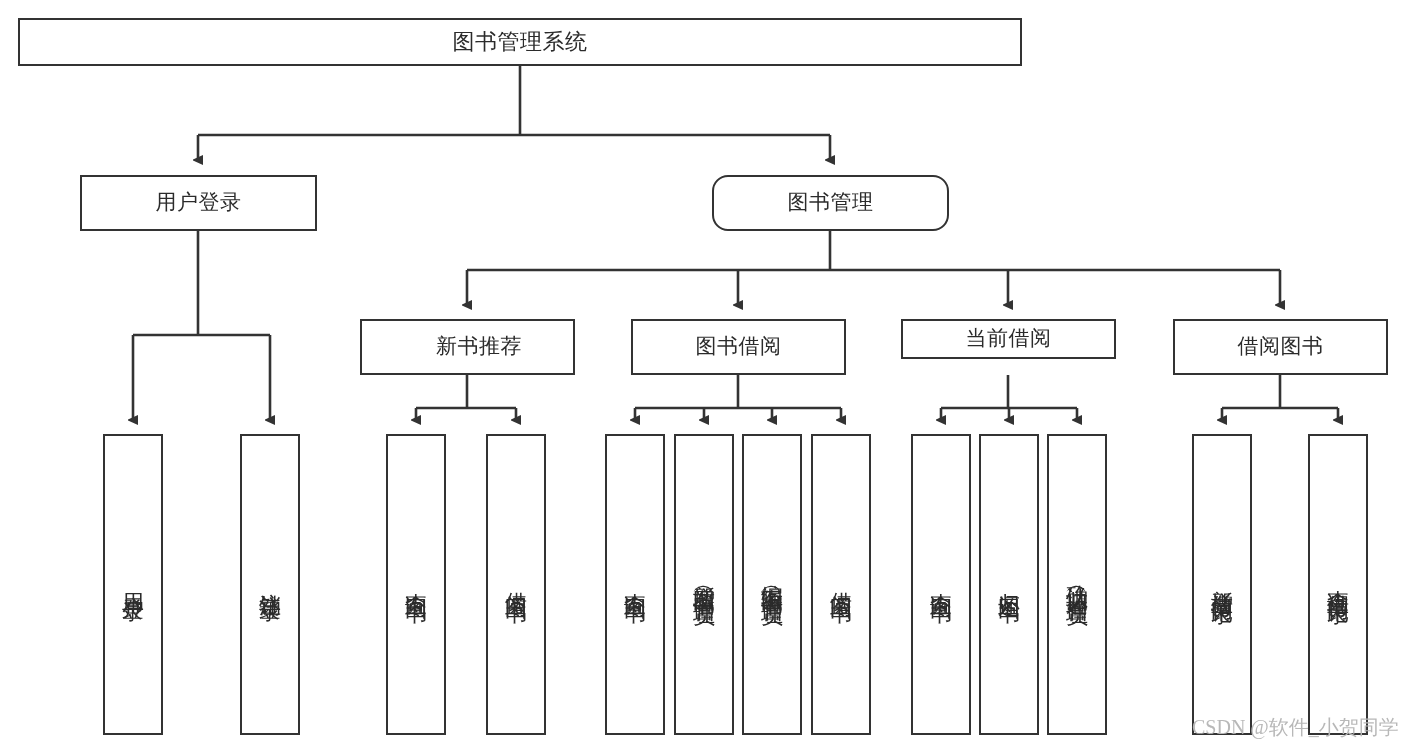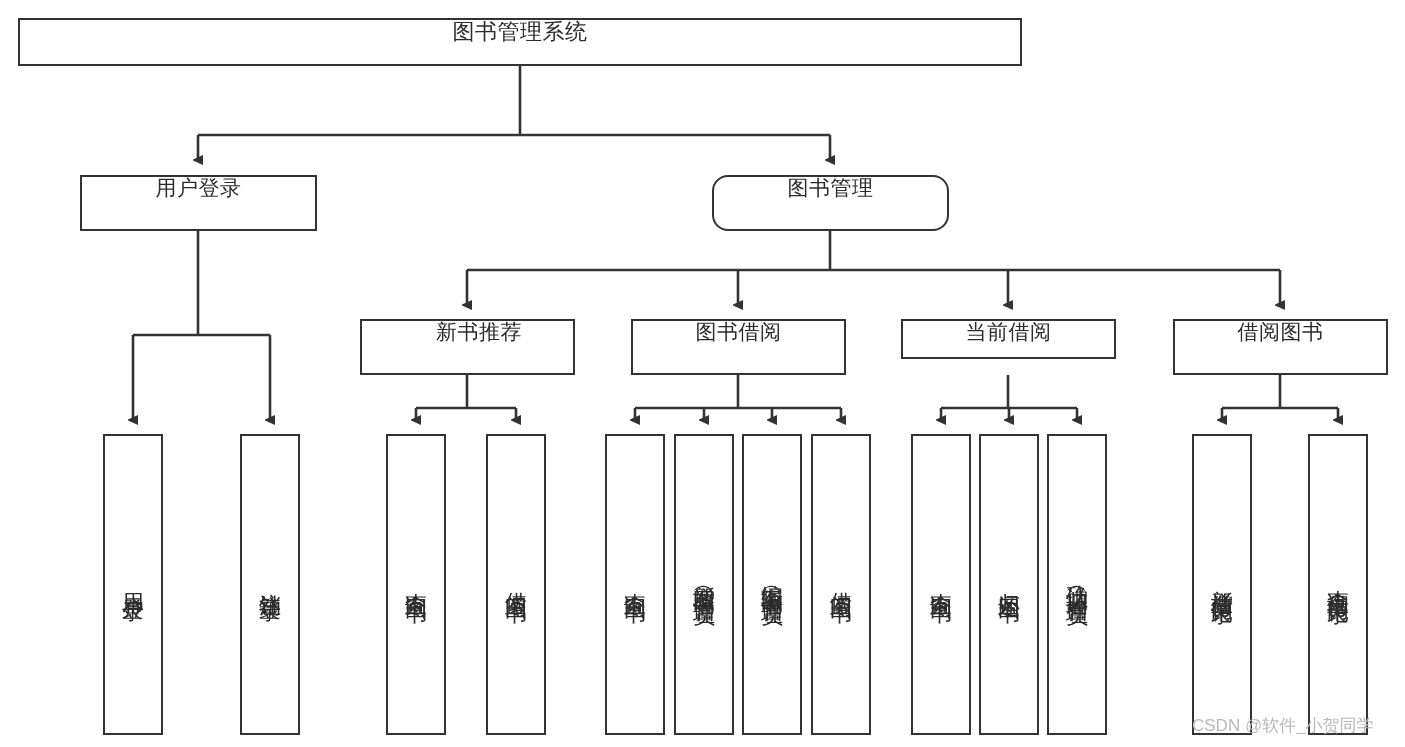--- a/index.html
+++ b/index.html
@@ -25,21 +25,21 @@
     width: 1405px;
     height: 747px;
     pointer-events: none;
   }
   .node {
     position: absolute;
     box-sizing: border-box;
     background: #ffffff;
     border: 2px solid #333333;
     display: flex;
-    align-items: flex-start;
+    align-items: center;
     justify-content: center;
     z-index: 2;
   }
   .node-label {
     color: #2b2b2b;
     line-height: 1.12;
     text-align: center;
     letter-spacing: 0.5px;
     white-space: nowrap;
   }
@@ -61,24 +61,24 @@
     text-orientation: upright;
     font-size: 22px;
     line-height: 1;
     letter-spacing: 3px;
     white-space: nowrap;
     max-height: 100%;
   }
   .watermark {
     position: absolute;
     color: #b8b8b8;
-    font-size: 17px;
+    font-size: 20px;
     white-space: nowrap;
     z-index: 3;
-    font-family: Liberation Sans, sans-serif;
+    font-family: Liberation Serif, serif;
   }
 </style>
 </head>
 <body>
 
 <div id="diagram-root">
 
   <svg id="edges-layer" viewBox="0 0 1405 747" width="1405" height="747">
     <defs>
       <marker id="arrow" markerWidth="10" markerHeight="10" refX="5" refY="5" orient="auto" markerUnits="userSpaceOnUse">

